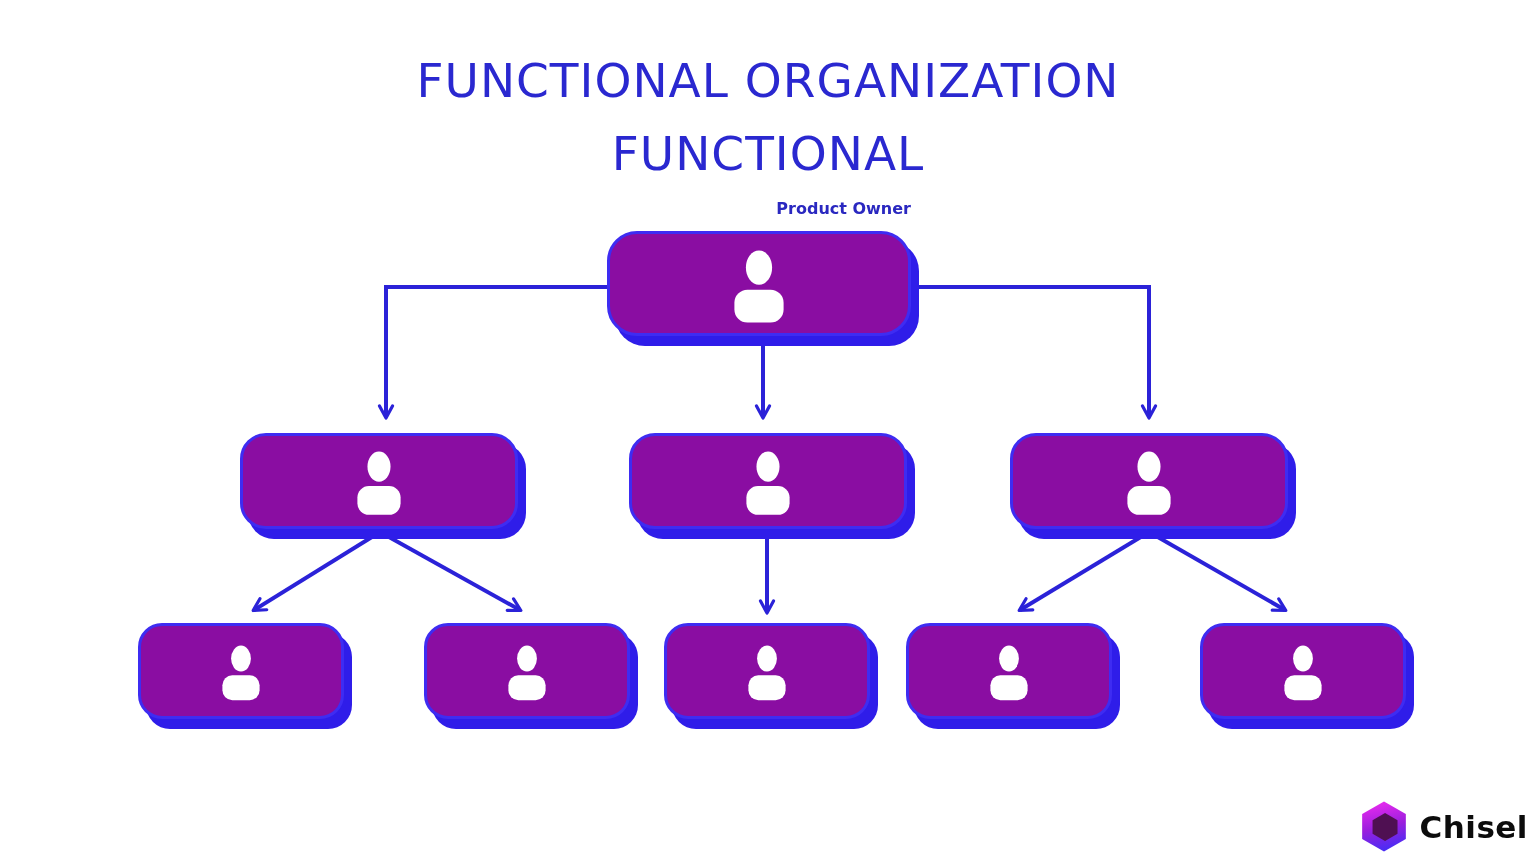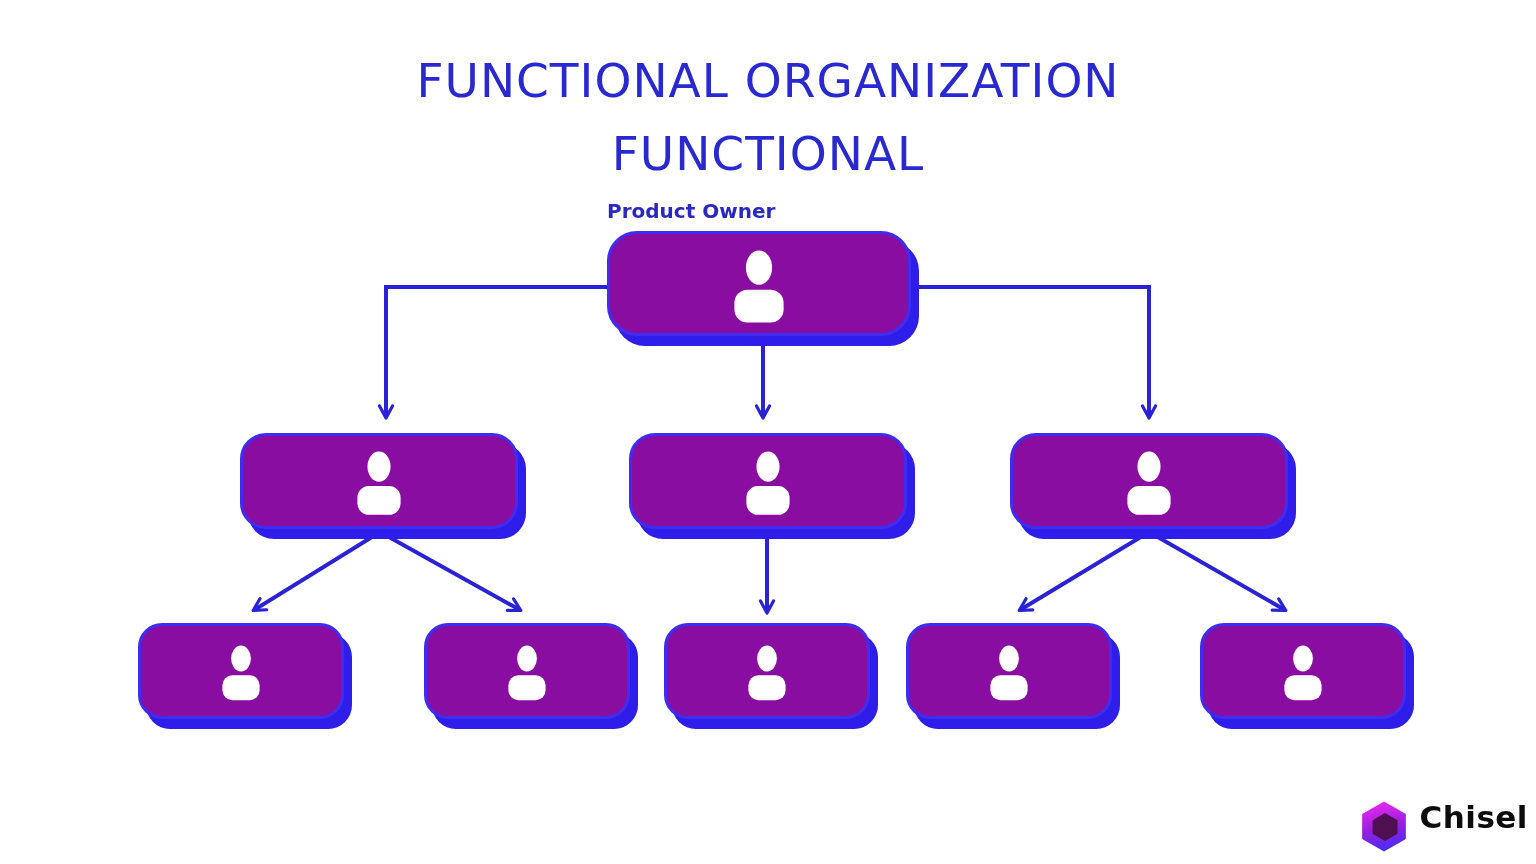--- a/index.html
+++ b/index.html
@@ -8,43 +8,43 @@
     overflow:hidden;font-family:"DejaVu Sans","Liberation Sans",sans-serif;
   }
   
   .title{
     position:absolute;left:0;top:44px;width:100%;text-align:center;
     color:var(--title-color,#2a28d0);font-weight:normal;font-size:47px;
     line-height:73px;letter-spacing:1px;
   }
   
   .root-label{
-    position:absolute;left:607px;top:199px;width:304px;text-align:left;
-    color:var(--label-color,#2a28c0);font-weight:bold;font-size:20px;
+    position:absolute;left:607px;top:199px;width:304px;text-align:right;
+    color:var(--label-color,#2a28c0);font-weight:bold;font-size:16px;
   }
   
   svg.connectors{position:absolute;left:0;top:0;width:1536px;height:864px;}
   
   .node{
     position:absolute;background:var(--node-fill,#8a0da2);
     border:3px solid var(--node-edge,#3e2cf2);
     box-shadow:8px 10px 0 var(--node-shadow,#2f1de9);
     display:flex;align-items:center;justify-content:center;
   }
   .n-root{left:607px;top:231px;width:298px;height:99px;border-radius:30px;}
   .n-mid{top:433px;width:272px;height:90px;border-radius:26px;}
   #n-m1{left:240px;} #n-m2{left:629px;} #n-m3{left:1010px;}
   .n-bot{top:623px;width:200px;height:90px;border-radius:24px;}
   #n-b1{left:138px;} #n-b2{left:424px;} #n-b3{left:664px;} #n-b4{left:906px;} #n-b5{left:1200px;}
   .person{display:block;}
   .n-root .person{height:82px;width:82px;}
   .n-mid  .person{height:72px;width:72px;}
   .n-bot  .person{height:62px;width:62px;}
   
-  .brand{position:absolute;right:8px;bottom:10px;display:flex;gap:9px;}
+  .brand{position:absolute;right:8px;bottom:10px;display:flex;align-items:center;gap:9px;}
   .brand-name{font-size:31px;font-weight:bold;color:var(--brand-color,#0c0c0c);letter-spacing:0.5px;}
 </style>
 </head>
 <body>
 
 <div class="canvas" style="--bg: #ffffff; --title-color: #2a28d0; --label-color: #2a28c0; --node-fill: #8a0da2; --node-edge: #3e2cf2; --node-shadow: #2f1de9; --brand-color: #0c0c0c;">
 
   <div class="title">
     <div>FUNCTIONAL ORGANIZATION</div>
     <div>FUNCTIONAL</div>

